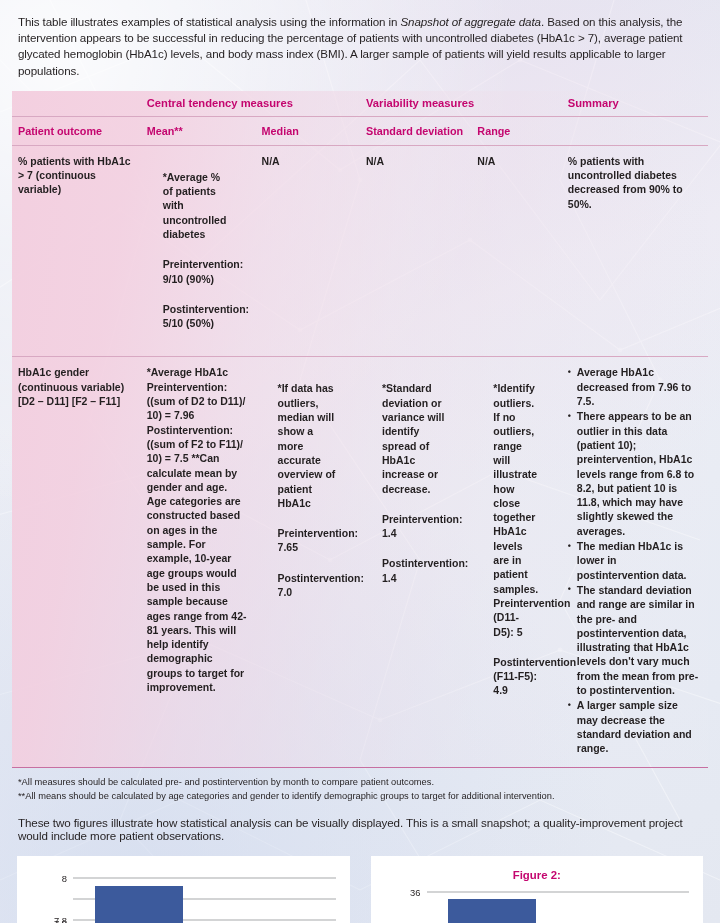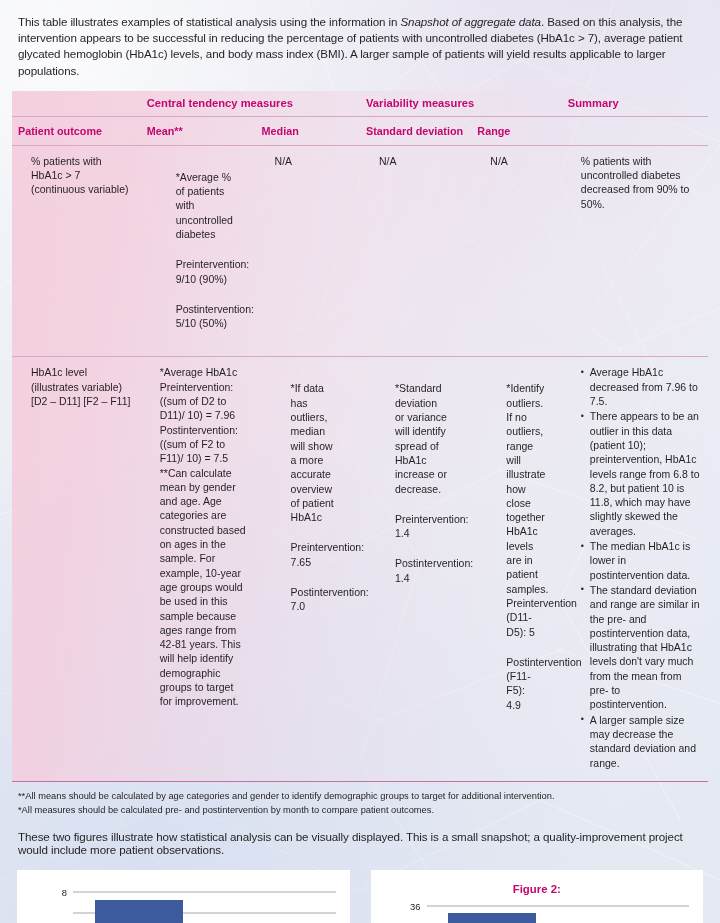--- a/index.html
+++ b/index.html
@@ -73,22 +73,23 @@
     font-weight: bold;
     font-size: 10.8px;
     padding: 8px 6px 8px 6px;
     border-top: 1.6px solid #d8a8c2;
     border-bottom: 1.6px solid #d8a8c2;
   }
 
   td.cell {
     font-size: 10.5px;
     line-height: 14.3px;
-    padding: 8px 8px 10px 19px;
+    padding: 8px 8px 10px 6px;
     color: #231f20;
+    font-weight: bold;
   }
   tr.row-sep td { border-bottom: 1.6px solid #d8a8c2; }
   tr.row-last td { border-bottom: 1.6px solid #c76fa1; }
 
   td.cell p { margin: 16px; }
   td.cell p.gap { margin-top: 12px; }
 
   ul.sum { list-style: none; }
   ul.sum li {
     position: relative;
@@ -276,21 +277,21 @@
             <p>*Average % of patients with uncontrolled diabetes</p>
             <p>Preintervention: 9/10 (90%)</p>
             <p>Postintervention: 5/10 (50%)</p>
           </td>
           <td class="cell">N/A</td>
           <td class="cell">N/A</td>
           <td class="cell">N/A</td>
           <td class="cell">% patients with uncontrolled diabetes decreased from 90% to 50%.</td>
         </tr>
         <tr class="row-last">
-          <td class="cell">HbA1c level (illustrates variable) [D2 – D11] [F2 – F11]</td>
+          <td class="cell">HbA1c gender (continuous variable) [D2 – D11] [F2 – F11]</td>
           <td class="cell">*Average HbA1c Preintervention: ((sum of D2 to D11)/ 10) = 7.96 Postintervention: ((sum of F2 to F11)/ 10) = 7.5 **Can calculate mean by gender and age. Age categories are constructed based on ages in the sample. For example, 10-year age groups would be used in this sample because ages range from 42-81 years. This will help identify demographic groups to target for improvement.</td>
           <td class="cell">
             <p>*If data has outliers, median will show a more accurate overview of patient HbA1c</p>
             <p class="gap">Preintervention: 7.65</p>
             <p class="gap">Postintervention: 7.0</p>
           </td>
           <td class="cell">
             <p>*Standard deviation or variance will identify spread of HbA1c increase or decrease.</p>
             <p class="gap">Preintervention: 1.4</p>
             <p class="gap">Postintervention: 1.4</p>
@@ -307,22 +308,22 @@
                 <li>The standard deviation and range are similar in the pre- and postintervention data, illustrating that HbA1c levels don't vary much from the mean from pre- to postintervention.</li>
                 <li>A larger sample size may decrease the standard deviation and range.</li>
               </ul>
           </td>
         </tr>
       </tbody>
     </table>
   </div>
 
   <div class="footnotes">
+    <div>*All measures should be calculated pre- and postintervention by month to compare patient outcomes.</div>
     <div>**All means should be calculated by age categories and gender to identify demographic groups to target for additional intervention.</div>
-    <div>*All measures should be calculated pre- and postintervention by month to compare patient outcomes.</div>
   </div>
 
   <p class="midtext">These two figures illustrate how statistical analysis can be visually displayed. This is a small snapshot; a quality-improvement project would include more patient observations.</p>
 
   <div class="figs">
 
     <div class="fig">
       <div class="plot">
         <div class="ylab">
           <span>Percent</span>

